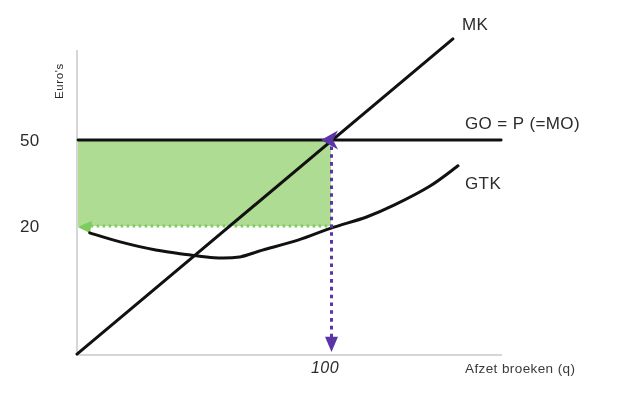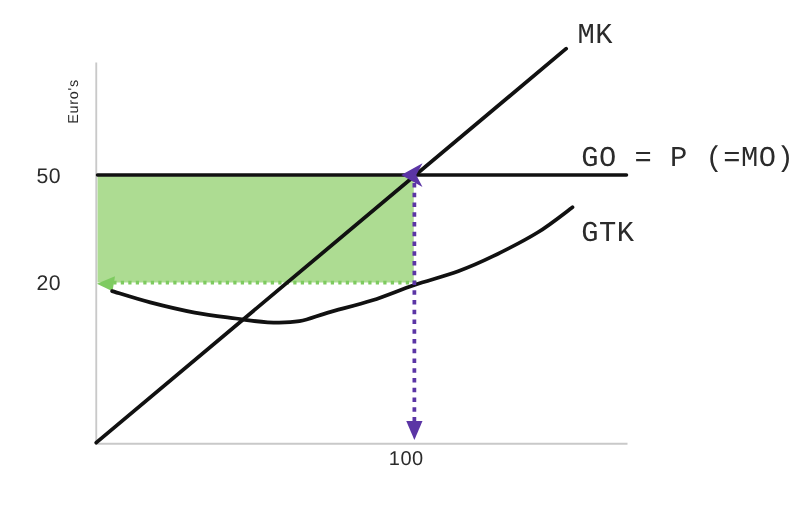--- a/index.html
+++ b/index.html
@@ -6,35 +6,35 @@
   #figure{
     position:relative;
     width:636px;height:408px;
     background:#ffffff;
     font-family:"Liberation Sans", sans-serif;
     color:#2b2b2b;
     overflow:hidden;
   }
   #chart-svg{position:absolute;left:0;top:0;}
   .lbl{position:absolute;white-space:nowrap;letter-spacing:0.4px;color:#2b2b2b;}
-  .curve-label{font-size:23px;font-family:Liberation Mono, monospace;}
+  .curve-label{font-size:17px;}
   #mk-label{left:462px;top:15px;}
   #go-label{left:465px;top:114px;}
   #gtk-label{left:465px;top:174px;}
   #y-axis-title{
     left:53px;top:99px;
     font-size:11.5px;
     transform:rotate(-90deg);
     transform-origin:0 0;
     letter-spacing:0.6px;
   }
-  .ytick{left:20px;width:38px;text-align:center;font-size:17px;}
+  .ytick{left:20px;width:38px;text-align:left;font-size:17px;}
   #ytick-50{top:131px;}
   #ytick-30{top:217px;}
-  #xtick-100{left:301px;top:359px;width:48px;text-align:center;font-size:16px;}
+  #xtick-100{left:301px;top:359px;width:48px;text-align:center;font-size:16px;font-style:italic;}
   #x-axis-title{left:465px;top:361px;font-size:13.5px;color:#3a3a3a;}
 </style>
 </head>
 <body>
 
 <div id="figure">
   <svg id="chart-svg" width="636" height="408">
       <rect x="78" y="141" width="253" height="85" fill="#addc92"></rect>
       <line x1="84.62" y1="226" x2="333.54" y2="226" stroke="#7ecb60" stroke-width="3" stroke-dasharray="2.6 3.4"></line>
       <polygon points="77.5,227 92,221 90,233" fill="#7ecb60"></polygon>
@@ -45,17 +45,18 @@
       <path d="M89.7,232.88C94.78,234.385 109.17333333333335,239.04333333333332 120.18,241.91C131.18666666666667,244.77666666666667 144.31,247.93 155.74,250.08C167.17000000000002,252.23000000000002 179.0233333333333,253.52 188.76,254.81C198.49666666666667,256.1 205.69333333333333,257.46166666666664 214.16,257.82C222.62666666666667,258.17833333333334 231.51666666666665,258.25000000000006 239.56,256.96000000000004C247.60333333333335,255.67000000000004 252.68333333333334,252.87500000000003 262.42,250.08C272.1566666666667,247.285 286.55,243.845 297.98,240.19C309.41,236.535 319.57,232.02 331,228.15C342.43,224.28 355.9766666666667,220.84 366.56,216.97C377.1433333333333,213.1 383.9166666666667,210.09 394.5,204.93C405.0833333333333,199.77 419.4766666666667,192.5316666666667 430.06,186.01000000000002C440.6433333333333,179.48833333333334 453.34333333333336,169.16833333333335 458,165.8" fill="none" stroke="#111111" stroke-width="3" stroke-linecap="round" stroke-linejoin="round"></path>
       <line x1="331.5" y1="146.45000000000002" x2="331.5" y2="337.8" stroke="#5b35a5" stroke-width="3" stroke-dasharray="3.6 4.2"></line>
       <polygon points="325,336.8 338,336.8 331.5,352" fill="#5b35a5"></polygon>
       <polygon points="321,140 338,130.5 333,140 338,149.5" fill="#5b35a5"></polygon>
     </svg>
 
   <div class="lbl" id="y-axis-title">Euro's</div>
   <div class="lbl ytick" id="ytick-50">50</div>
   <div class="lbl ytick" id="ytick-30">20</div>
   <div class="lbl" id="xtick-100">100</div>
+  <div class="lbl" id="x-axis-title">Afzet broeken (q)</div>
 
   <div class="lbl curve-label" id="mk-label">MK</div>
   <div class="lbl curve-label" id="go-label">GO = P (=MO)</div>
   <div class="lbl curve-label" id="gtk-label">GTK</div>
 </div>
 
 </body></html>

